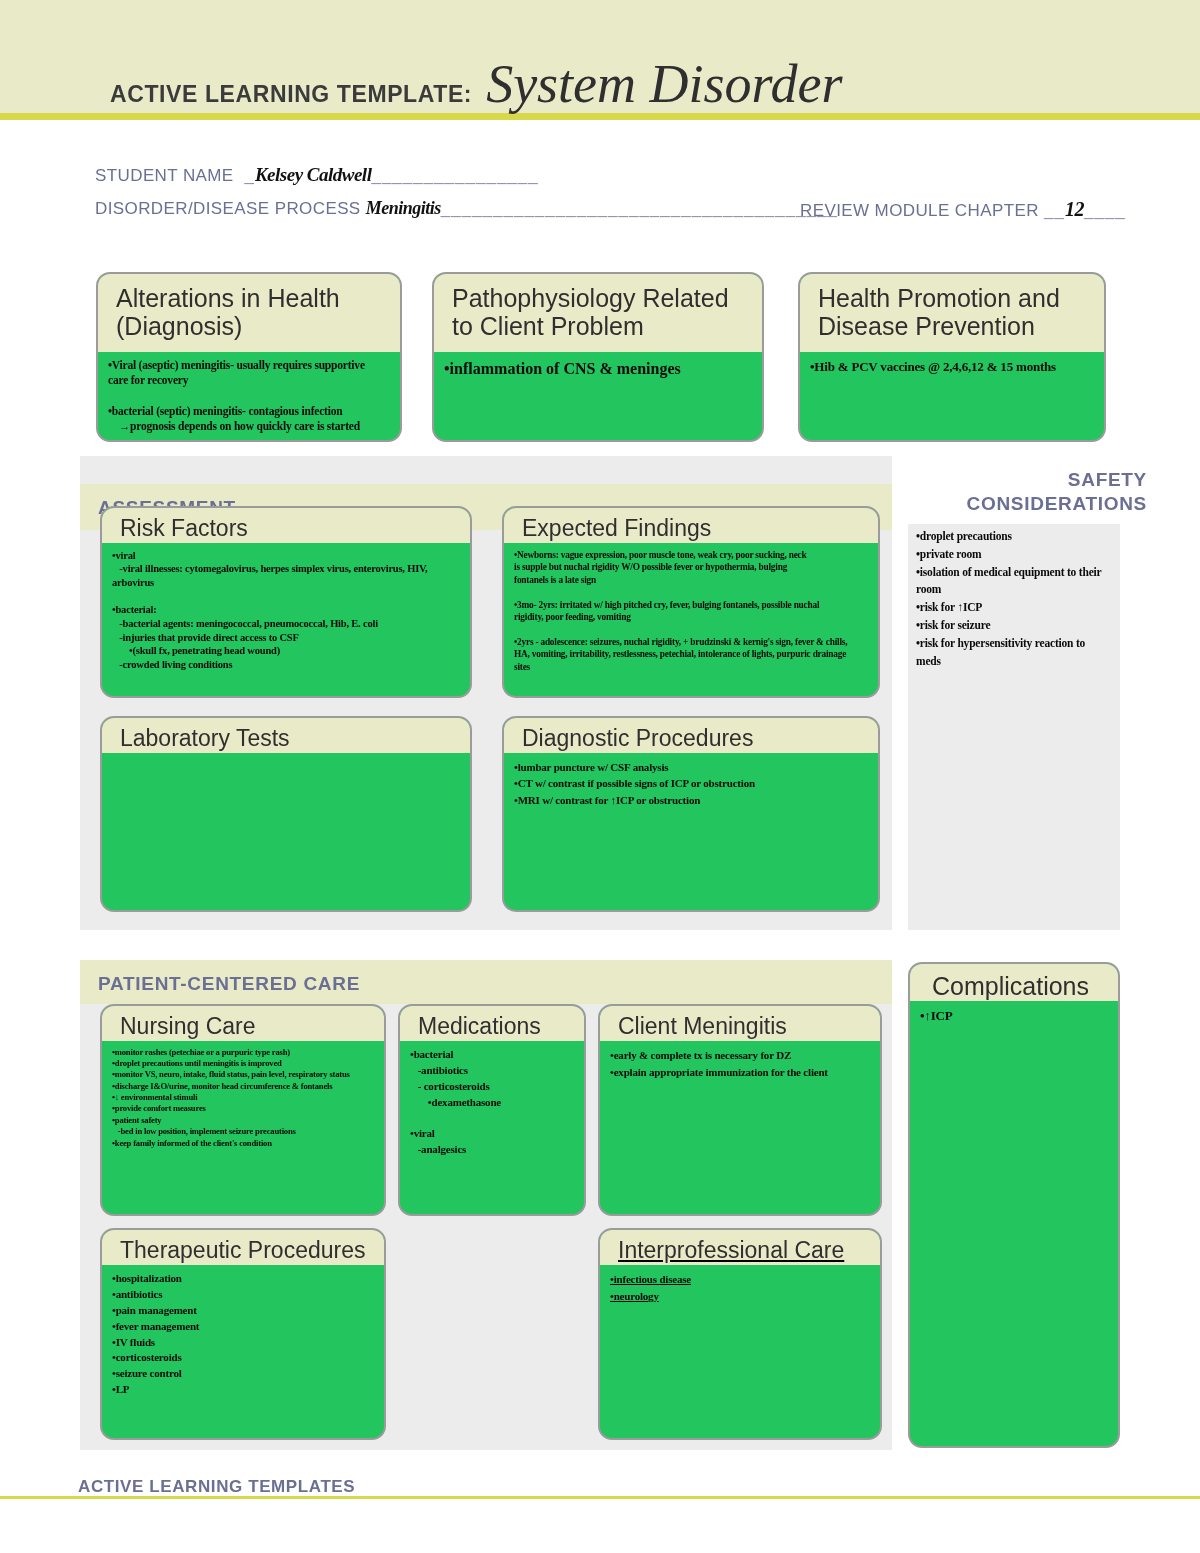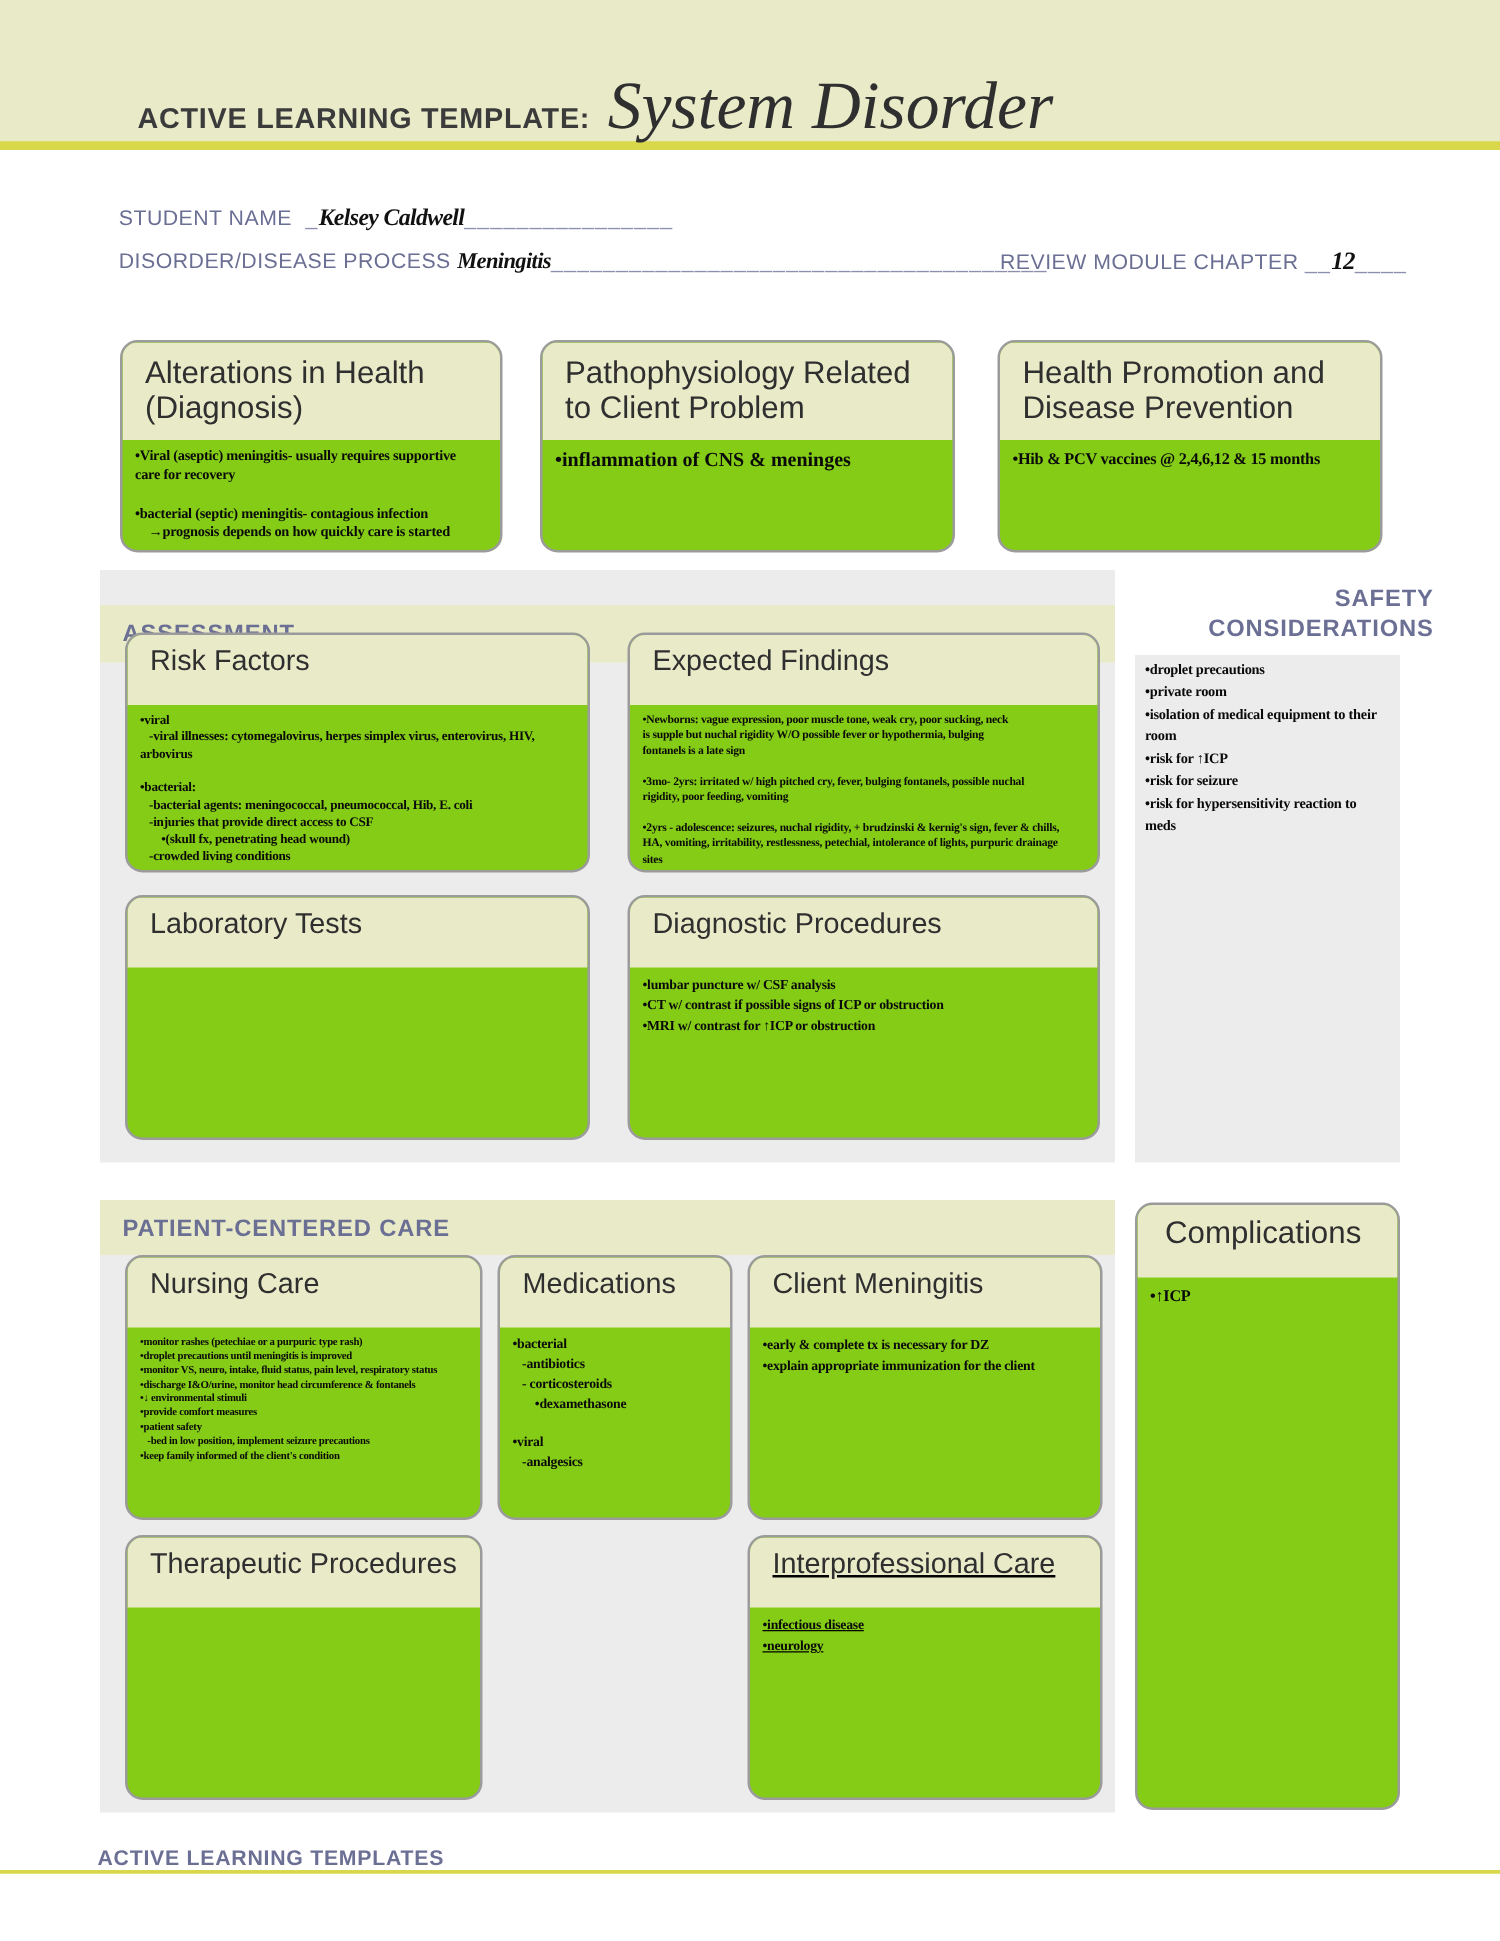--- a/index.html
+++ b/index.html
@@ -42,21 +42,21 @@
   }
   .dots{color:#8d8fae;letter-spacing:1px;}
   #row-student{left:95px;top:164px;}
   #row-disorder{left:95px;top:198px;}
   #row-chapter{left:800px;top:198px;}
 
   
   .rbox{
     position:absolute;box-sizing:border-box;
     border:2px solid #9b9b9b;border-radius:14px;
-    background:#84cc16;overflow:hidden;
+    background:#22c55e;overflow:hidden;
   }
   .rbox > .cap{
     background:#e9ebc8;
     padding:10px 14px 12px 18px;
     font-size:25px;color:#2f2f2f;
     font-weight:400;line-height:1.12;
     font-family:"Liberation Sans",sans-serif;
   }
   .rbox > .body{
     padding:6px 8px 6px 10px;
@@ -124,21 +124,21 @@
   #box-meds{left:398px;top:1004px;width:188px;height:212px;}
   #box-cliented{left:598px;top:1004px;width:284px;height:212px;}
   #box-therapeutic{left:100px;top:1228px;width:286px;height:212px;}
   #box-interprof{left:598px;top:1228px;width:284px;height:212px;text-decoration:underline;}
 
   
   #box-complications{left:908px;top:962px;width:212px;height:486px;}
   #box-complications > .cap{font-size:25px;text-align:left;padding-left:22px;}
 
   .cap.small{font-size:23px;}
-  .cap.tight{padding-top:8px;padding-bottom:22px;}
+  .cap.tight{padding-top:8px;padding-bottom:1px;}
 
   
   .footer{
     position:absolute;left:0;bottom:0;width:1200px;height:54px;
     border-top:3px solid #d8d84a;
   }
   .footer-text{
     position:absolute;left:78px;top:-22px;
     font-size:17px;color:#6b6f94;letter-spacing:.6px;font-weight:600;
   }
@@ -300,20 +300,30 @@
 <div class="rbox" id="box-cliented">
   <div class="cap small tight">Client Meningitis</div>
   <div class="body">
       <div class="hw" style="font-size:11px;line-height:1.6;">•early &amp; complete tx is necessary for DZ
 •explain appropriate immunization for the client</div>
     </div>
 </div>
 
 <div class="rbox" id="box-therapeutic">
   <div class="cap small tight">Therapeutic Procedures</div>
+  <div class="body">
+      <div class="hw" style="font-size:11px;line-height:1.45;">•hospitalization
+•antibiotics
+•pain management
+•fever management
+•IV fluids
+•corticosteroids
+•seizure control
+•LP</div>
+    </div>
 </div>
 
 <div class="rbox" id="box-interprof">
   <div class="cap small tight">Interprofessional Care</div>
   <div class="body">
       <div class="hw" style="font-size:11px;line-height:1.6;">•infectious disease
 •neurology</div>
     </div>
 </div>
 

